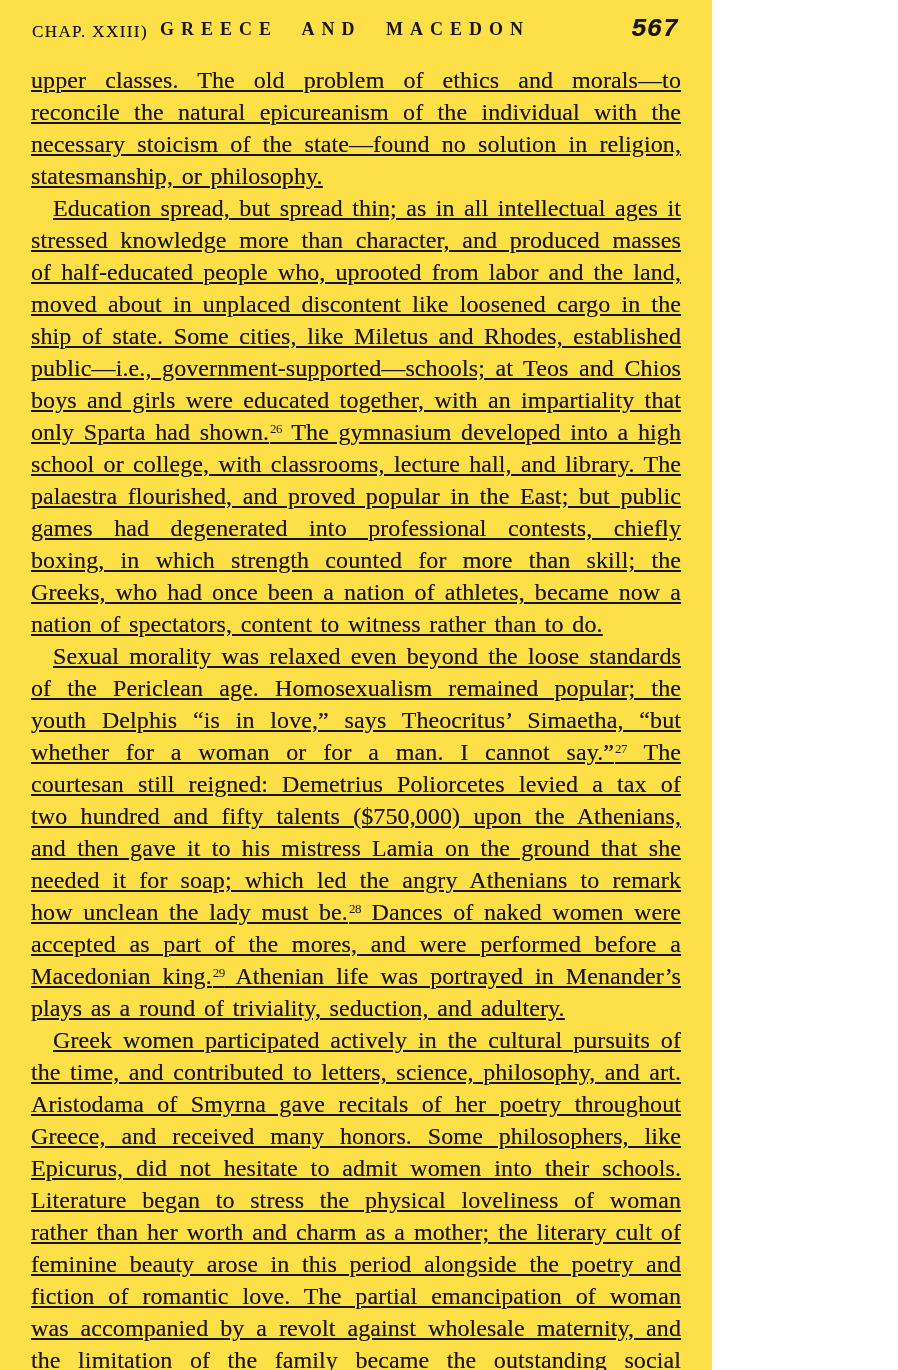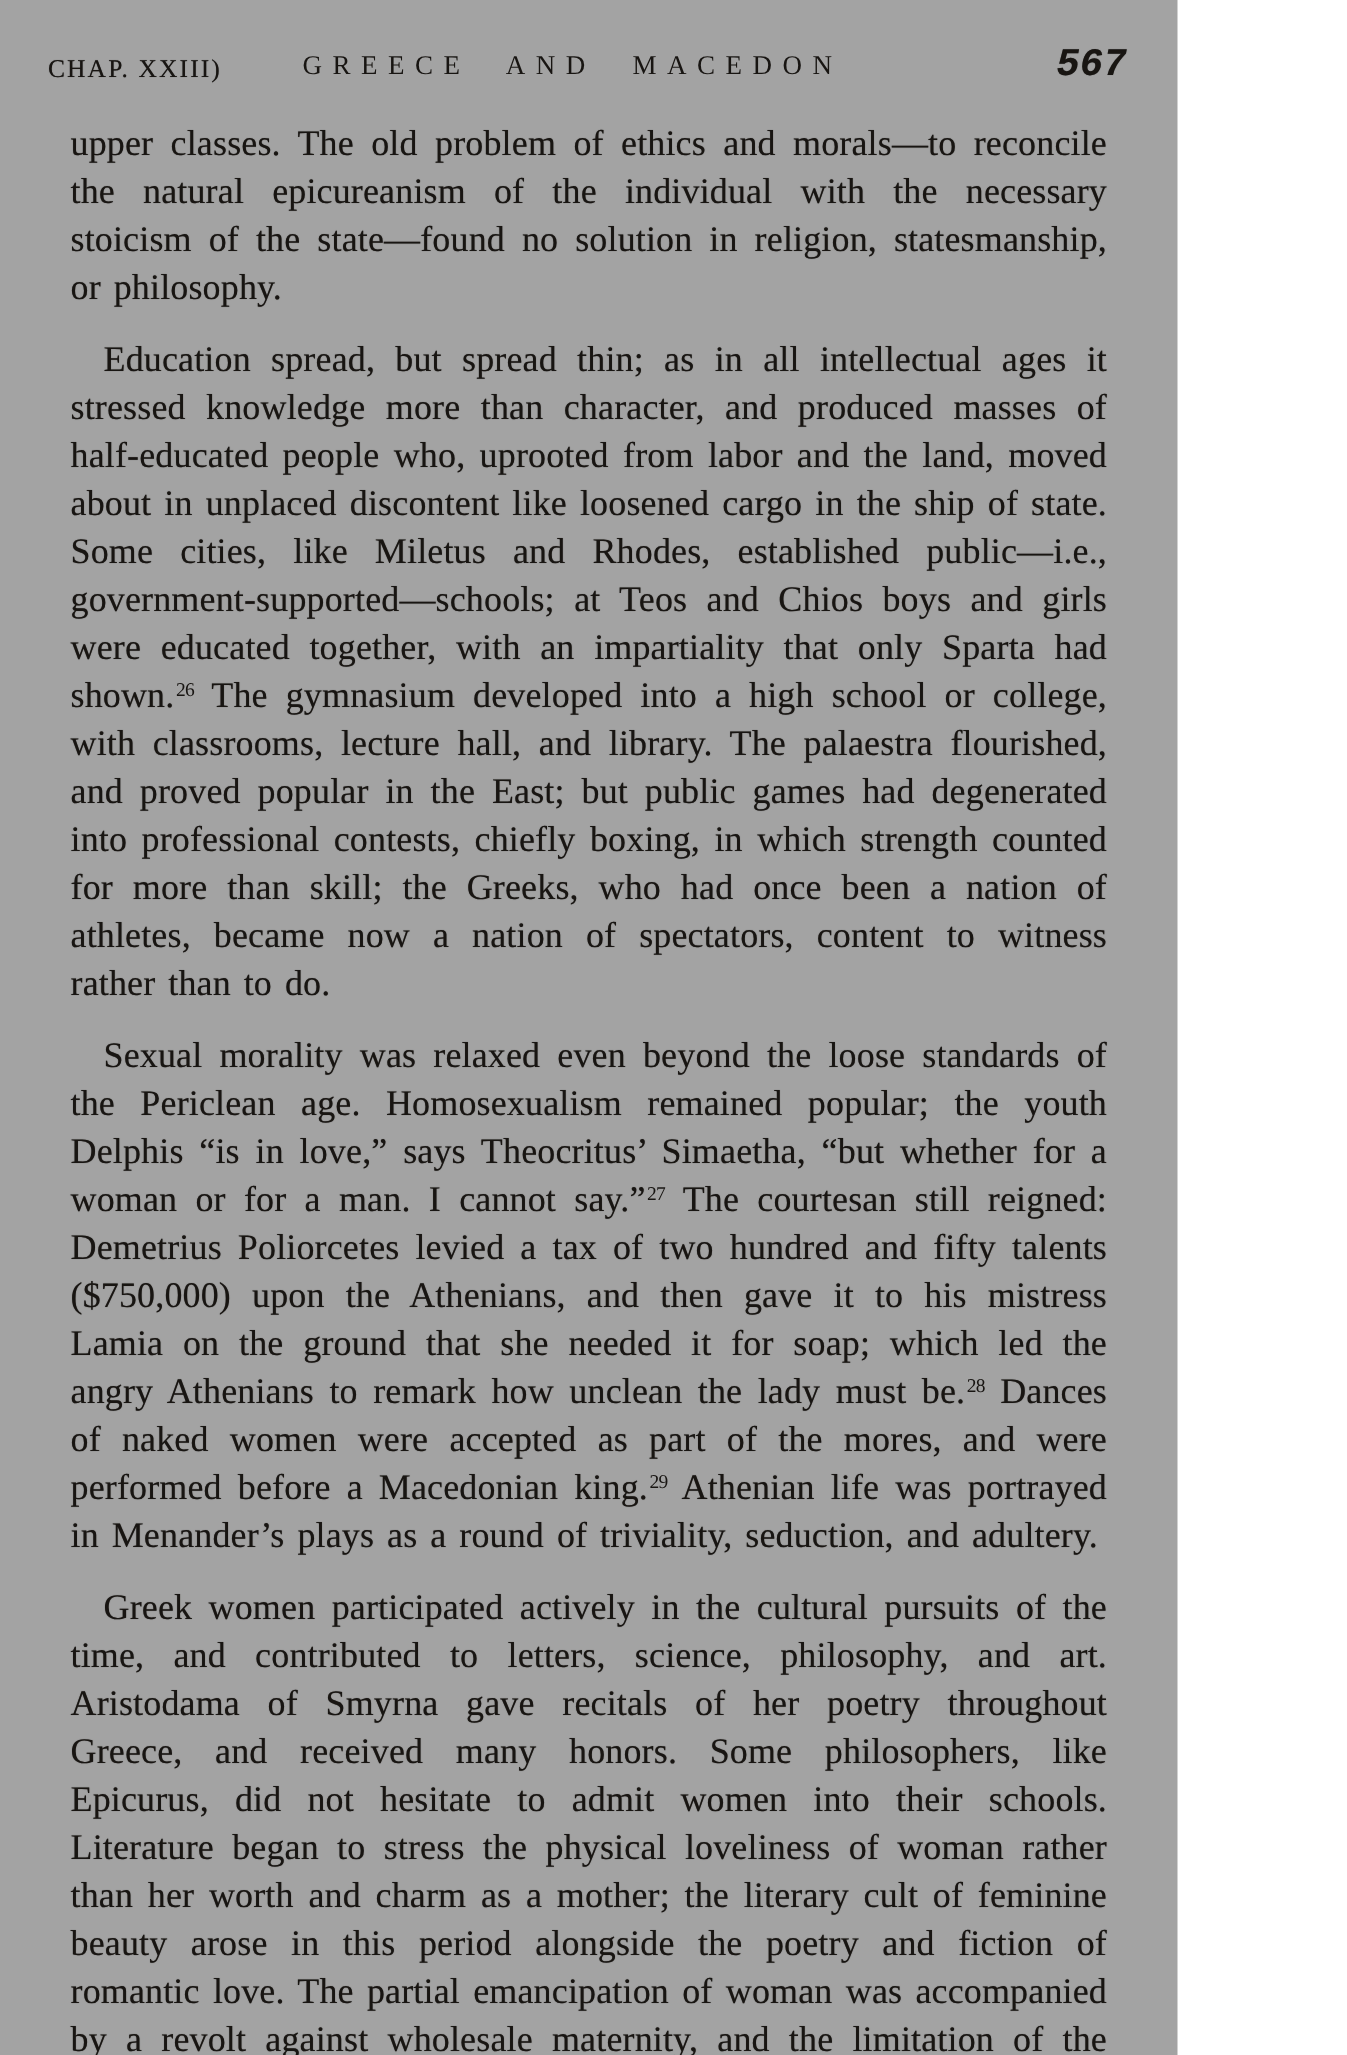--- a/index.html
+++ b/index.html
@@ -9,24 +9,24 @@
   }
   body {
     width: 898px;
     height: 1370px;
     overflow: hidden;
     color: #181512;
     font-family: "Liberation Serif", serif;
   }
   .page {
     box-sizing: border-box;
-    width: 785px;
+    width: 712px;
     height: 1370px;
-    padding: 28px 31px 0 31px;
-    background: #a3a3a3;
+    padding: 14px 31px 0 31px;
+    background: #fde047;
   }
   
   .header {
     position: relative;
     height: 36px;
     margin-bottom: 14px;
   }
   .chapter-label {
     position: absolute;
     left: 1px;
@@ -35,44 +35,45 @@
     letter-spacing: 1.4px;
     text-shadow: 0 0 0.5px rgba(0,0,0,.6);
     white-space: nowrap;
   }
   .running-title {
     position: absolute;
     left: 50%;
     top: 5px;
     transform: translateX(-53%);
     font-size: 18px;
-    font-weight: 400;
+    font-weight: 700;
     letter-spacing: 7px;
     word-spacing: 13px;
     white-space: nowrap;
   }
   .page-number {
     position: absolute;
     right: 3px;
     top: 0px;
     font-size: 26px;
     font-style: italic;
     font-weight: 600;
     text-shadow: 0 0 0.5px rgba(0,0,0,.5);
     font-family: Liberation Mono, monospace;
   }
   
   .body-text p {
-    margin: 16px;
+    margin: 0;
     font-size: 24px;
     line-height: 32px;
     text-align: justify;
     word-spacing: 2.5px;
     letter-spacing: 0.1px;
     text-shadow: 0 0 0.6px rgba(20,16,12,.55);
+    text-decoration: underline;
   }
   .body-text p.indent { text-indent: 22px; }
   .body-text sup {
     font-size: 13px;
     line-height: 0;
     vertical-align: 7px;
     letter-spacing: -0.5px;
     margin-left: 1px;
     text-shadow: none;
   }

